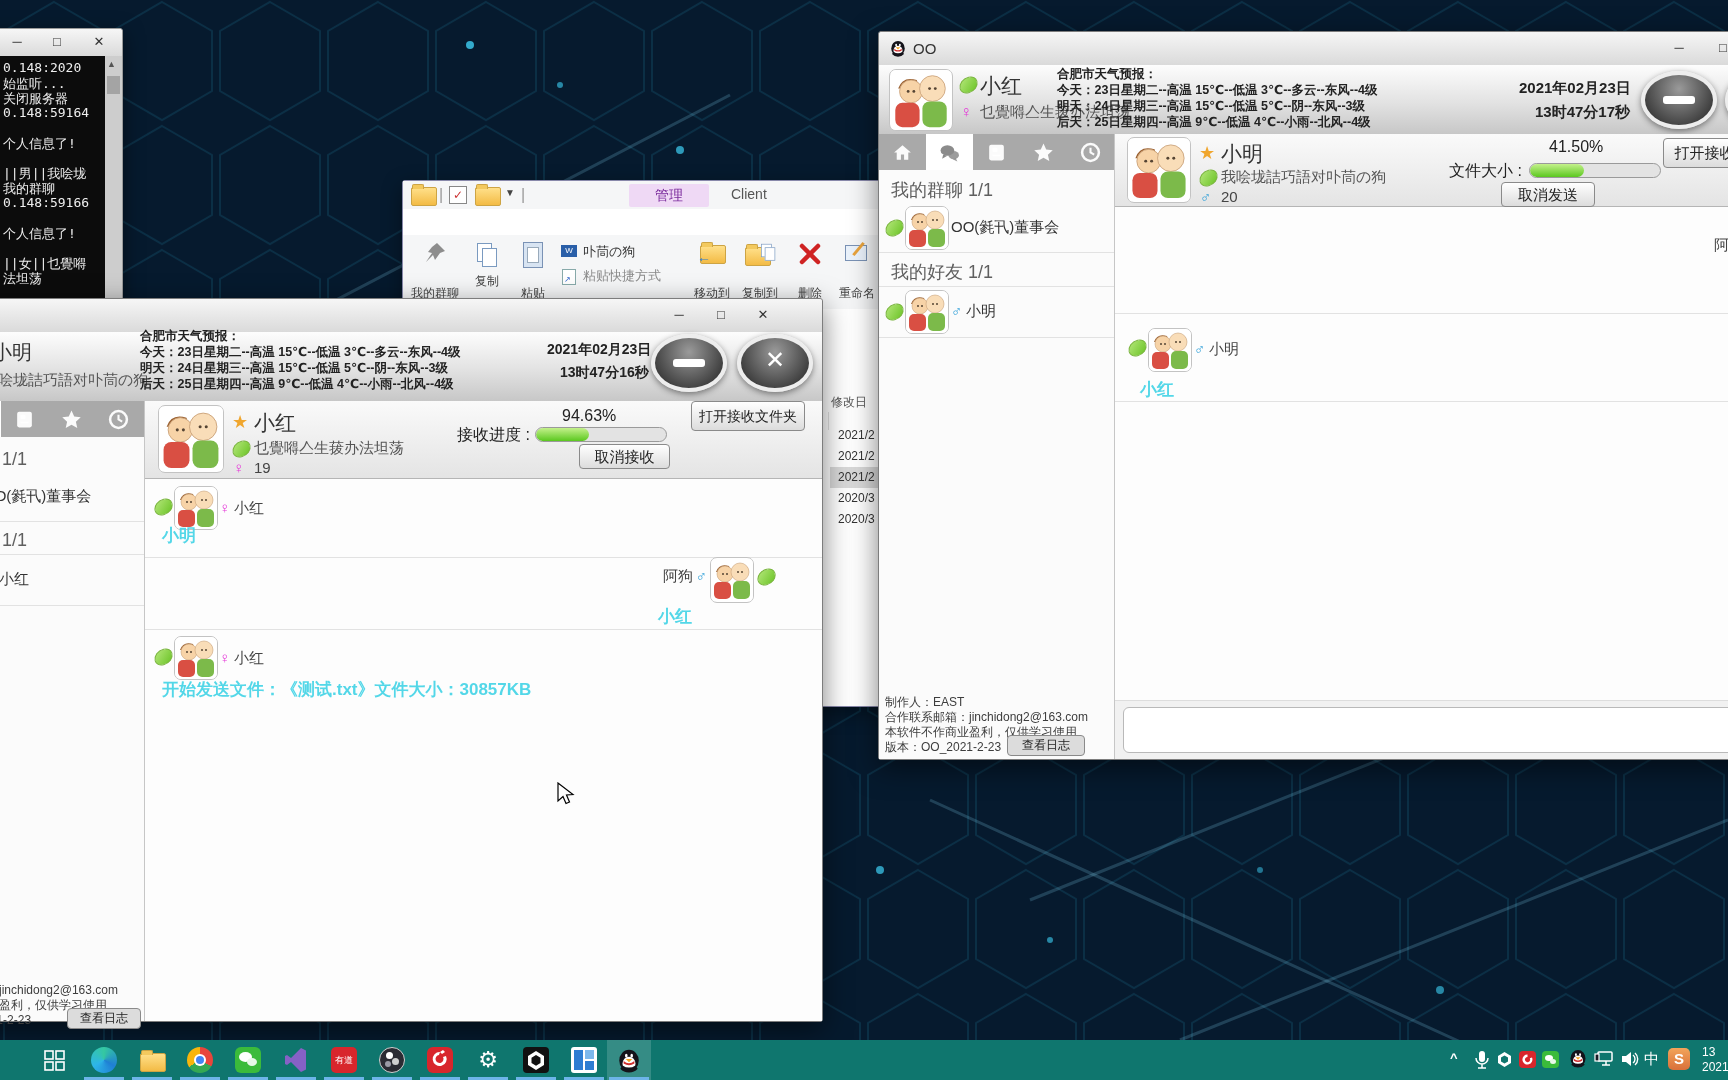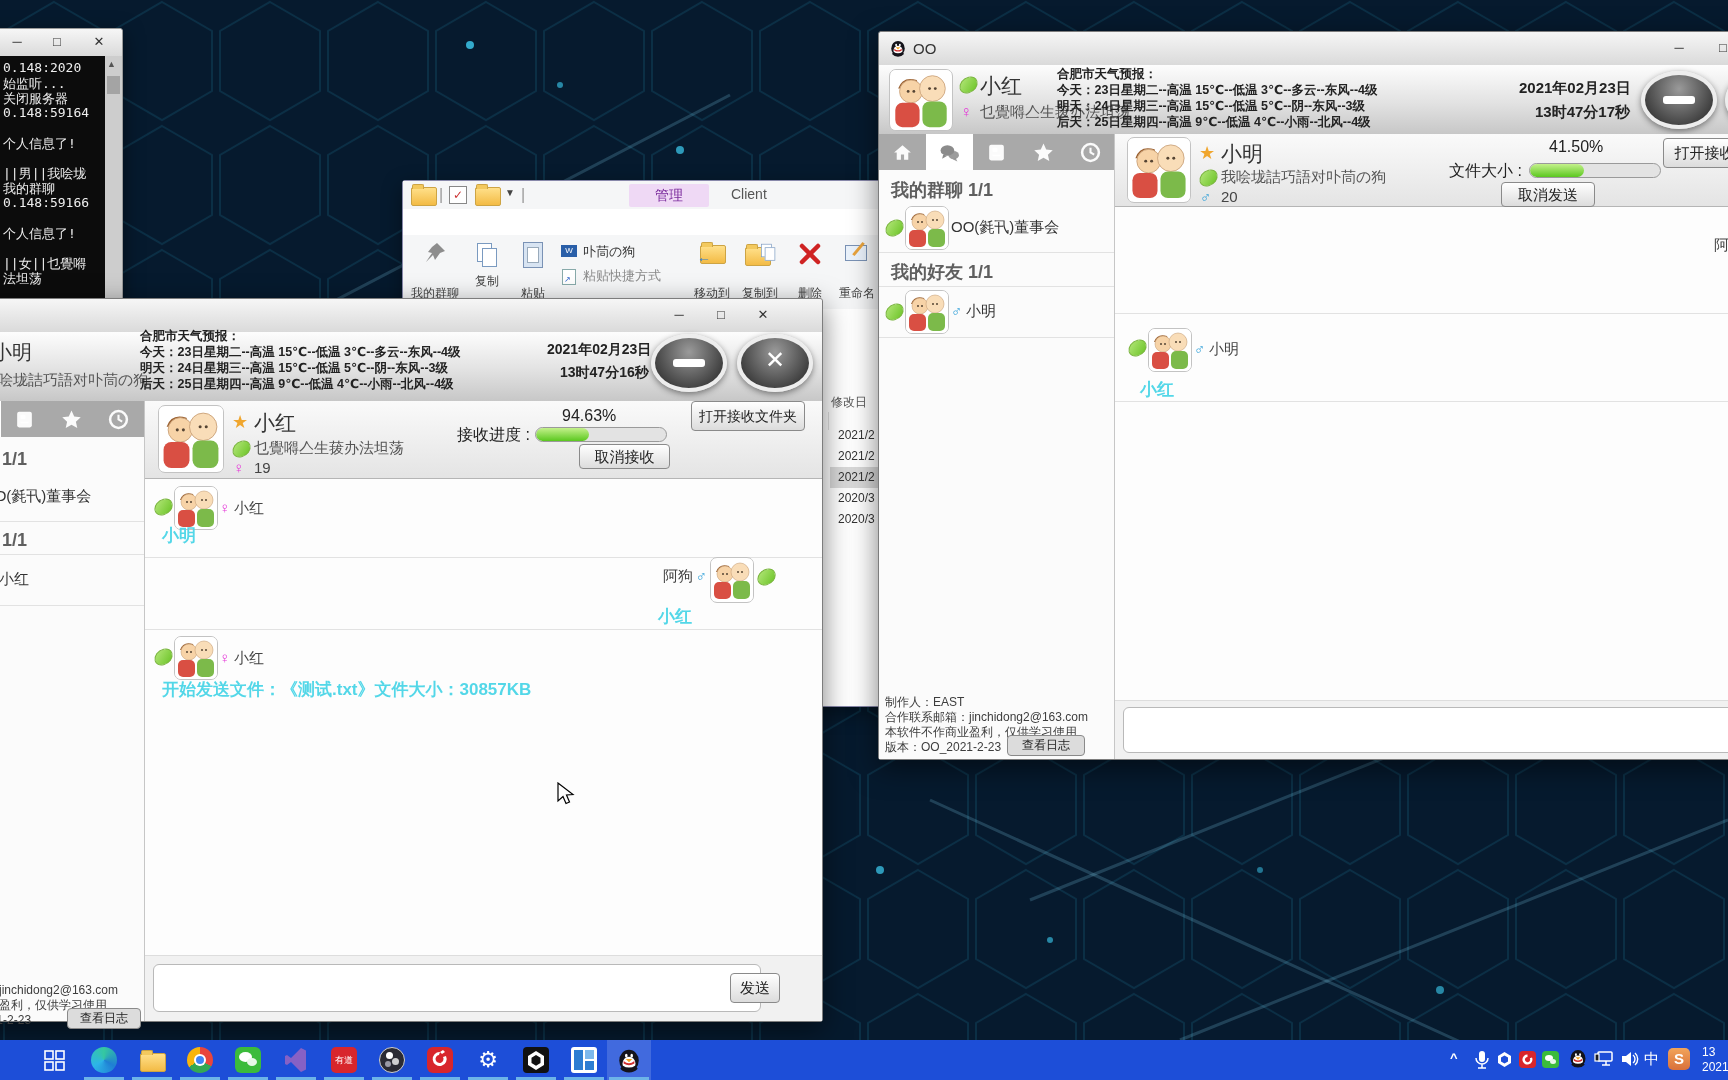--- a/index.html
+++ b/index.html
@@ -40,21 +40,21 @@
   .cyan{color:#53d7e8;font-size:17px;font-weight:bold;}
   .btn{position:absolute;background:linear-gradient(#ffffff,#dcdcdc);border:1px solid #8a8a8a;
        border-radius:4px;color:#222;text-align:center;font-size:15px;}
   .ptrack{position:absolute;background:#e3e3e3;border:1px solid #9a9a9a;border-radius:8px;overflow:hidden;}
   .pfill{height:100%;background:linear-gradient(#c4f18b,#5bc81f);border-radius:8px;}
   .sep{position:absolute;height:1px;background:#e2e2e2;}
   .tabstrip{position:absolute;background:#a9a9a9;}
   .side-tab{position:absolute;top:0;width:47px;height:100%;color:#fbfbfb;text-align:center;}
   .side-tab svg{width:21px;height:21px;margin-top:8px;}
   .side-tab.active{background:#fff;color:#8b8b8b;}
-  .side-label{position:absolute;color:#5f5f5f;font-weight:bold;font-size:18px;}
+  .side-label{position:absolute;color:#5f5f5f;font-weight:normal;font-size:18px;}
   .item-text{position:absolute;color:#333;font-size:15px;}
   .credit{position:absolute;color:#3d3d3d;font-size:12px;}
   .msg-name{color:#444;font-size:15px;}
   .input-box{position:absolute;background:#fff;border:1px solid #b9b9b9;border-radius:6px;}
   
   #console{left:-180px;top:28px;width:301px;height:272px;background:#fff;border:1px solid #9a9a9a;
        z-index:2;box-shadow:0 6px 20px rgba(0,0,0,.5);}
   #console .body{position:absolute;left:0;top:27px;right:17px;bottom:0;background:#0c0c0c;}
   .cline{height:15px;color:#efefef;font-family:"DejaVu Sans Mono","Liberation Mono",monospace;
        font-size:13px;white-space:nowrap;}
@@ -63,21 +63,21 @@
        z-index:1;box-shadow:0 6px 20px rgba(0,0,0,.4);}
   .exp-tab{position:absolute;top:28px;height:26px;line-height:26px;text-align:center;font-size:14px;color:#333;}
   .ribbon-lbl{position:absolute;font-size:12px;color:#444;text-align:center;}
   .folder{position:absolute;width:24px;height:17px;background:linear-gradient(#ffe08a,#f3bb45);
        border:1px solid #cda444;border-radius:2px;}
   .folder:before{content:"";position:absolute;left:0;top:-4px;width:10px;height:4px;
        background:#f3c95e;border:1px solid #cda444;border-bottom:none;border-radius:2px 2px 0 0;}
   .page2{position:absolute;width:13px;height:17px;background:#fff;border:1px solid #7a9ac0;}
   .page2:after{content:"";position:absolute;left:4px;top:4px;width:13px;height:17px;background:#fff;border:1px solid #7a9ac0;}
   
-  #taskbar{left:0;top:1040px;width:1728px;height:40px;background:#1d4ed8;z-index:10;}
+  #taskbar{left:0;top:1040px;width:1728px;height:40px;background:#0f766e;z-index:10;}
   .tb-ic{position:absolute;top:7px;width:26px;height:26px;}
   .underline{position:absolute;top:37px;height:3px;width:40px;background:#6db4e8;}
   .tray-txt{position:absolute;color:#fff;font-size:13px;}
   
   #cursor{z-index:30;}
 </style>
 </head>
 <body>
 
 <svg style="position:absolute;width:0;height:0" aria-hidden="true">
@@ -543,24 +543,20 @@
             <svg>
               <use href="#sym-kids"></use>
             </svg>
           </div>
         <span class="abs female" style="left:65px;top:13px;font-size:15px">♀</span>
         <span class="msg-name abs t" style="left:80px;top:13px">小红</span>
         <span class="cyan abs t" style="left:8px;top:42px">开始发送文件：《测试.txt》文件大小：30857KB</span>
       </div>
     </div>
 
-    <div class="abs" style="left:0;bottom:0;right:0;height:65px;background:#f1f1f1;border-top:1px solid #ddd">
-      <div class="input-box" style="left:8px;top:8px;width:606px;height:46px"></div>
-      <div class="btn" style="right:42px;top:17px;width:48px;height:28px;line-height:28px">发送</div>
-    </div>
   </div>
 </div>
 
 <div id="taskbar" class="abs">
 
   <svg class="tb-ic" style="left:42px" width="26" height="26">
     <g fill="none" stroke="#fff" stroke-width="1.6">
       <rect x="3" y="4" width="8" height="8"></rect>
         <rect x="14" y="4" width="8" height="8"></rect>
       <rect x="3" y="15" width="8" height="8"></rect>

